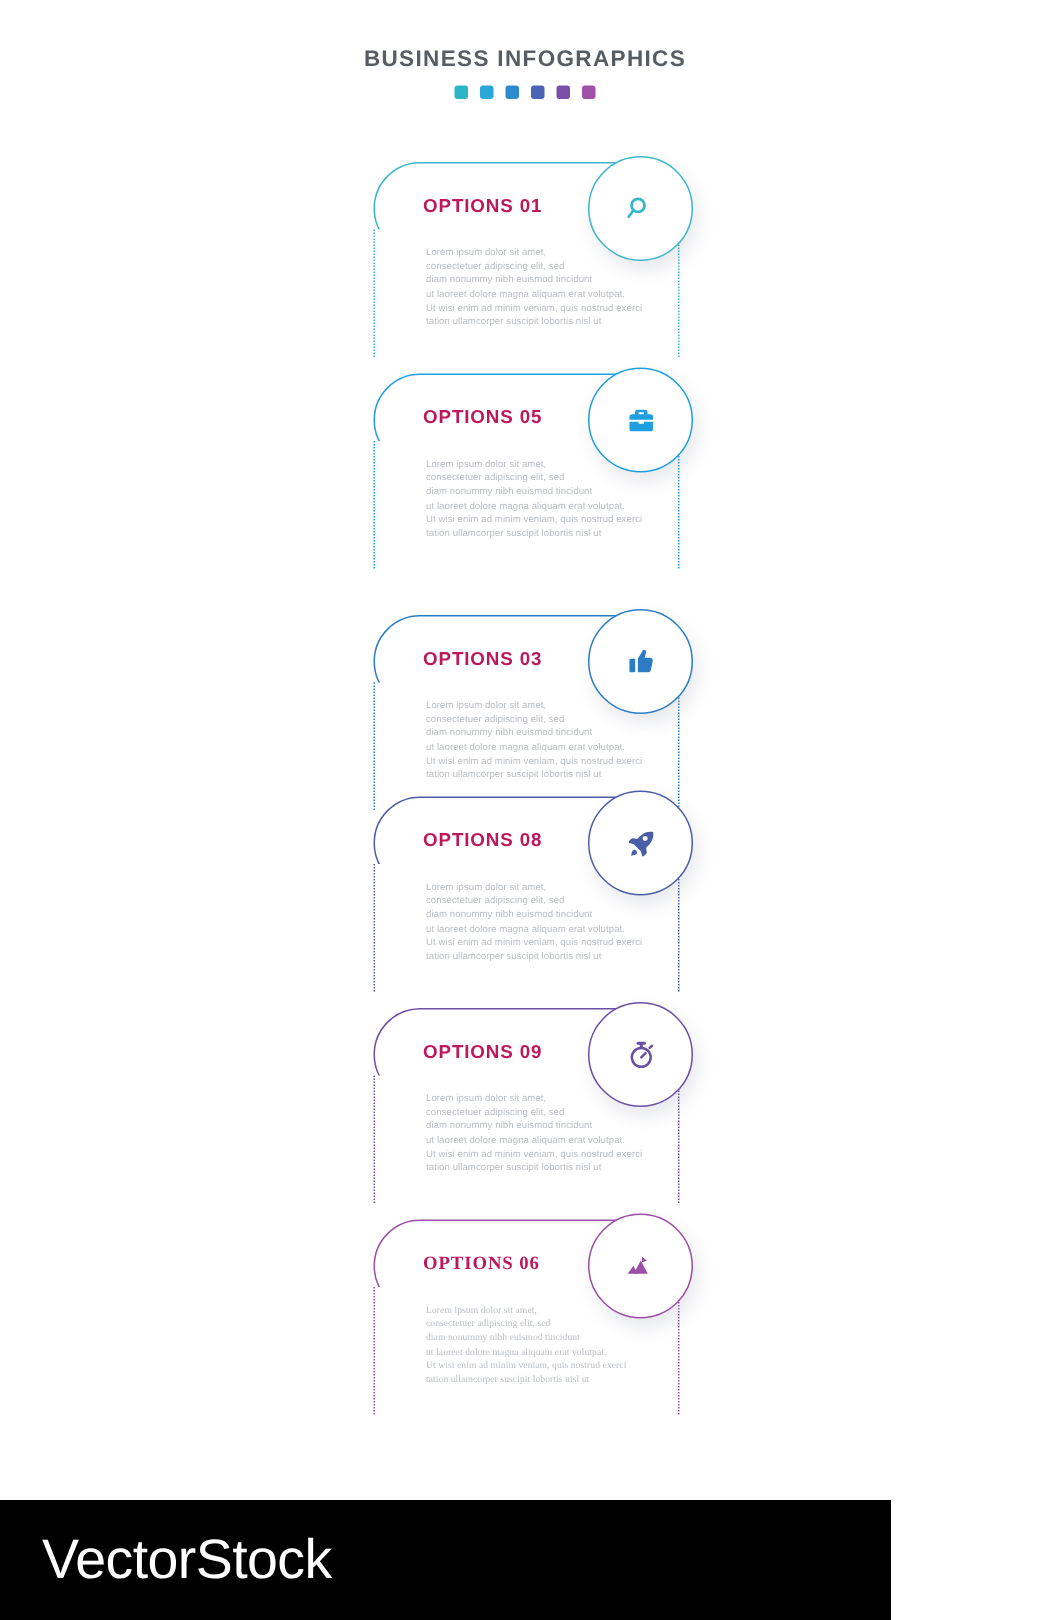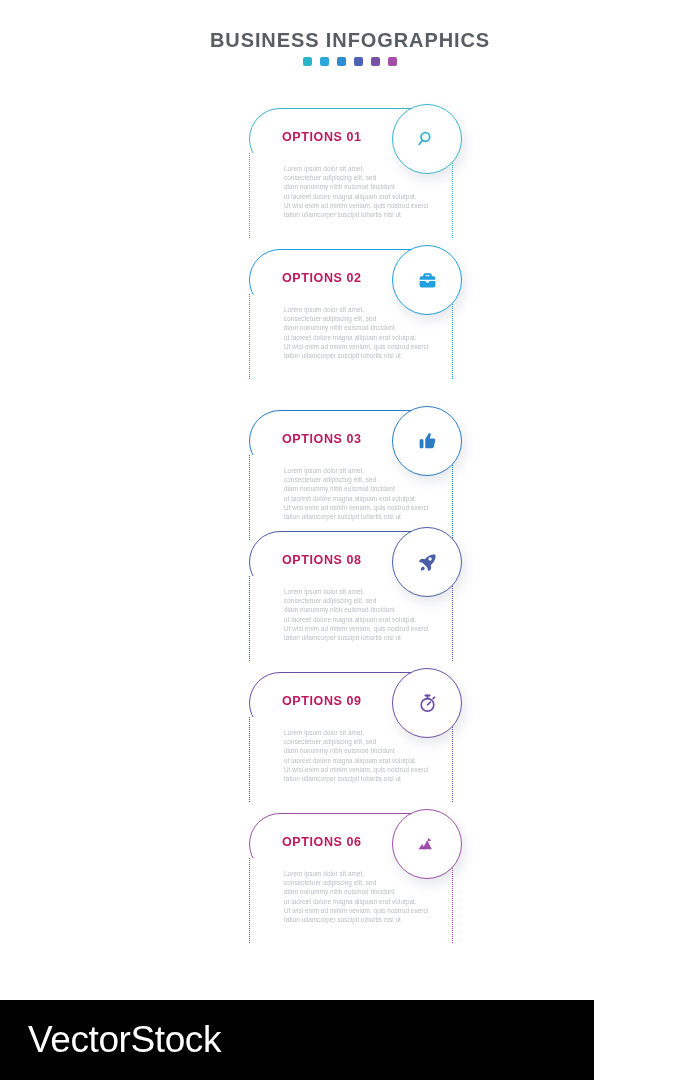--- a/index.html
+++ b/index.html
@@ -21,21 +21,21 @@
 
   
   .header {
     position: absolute;
     top: 30px;
     left: 0;
     width: 700px;
     text-align: center;
   }
   .header-title {
-    font-size: 20px;
+    font-size: 15px;
     font-weight: bold;
     letter-spacing: 0.9px;
     color: #575d63;
     line-height: 20px;
   }
   .dot-row {
     margin-top: 7px;
     display: flex;
     justify-content: center;
     gap: 8px;
@@ -192,21 +192,21 @@
               <line x1="6.2" y1="13.6" x2="2.6" y2="18.6"></line>
             </svg>
           </span>
         </div>
       </div>
       <div class="card" style="top: 249px; height: 130px;">
         <div class="rail rail-left" style="height:85px;border-left-color:#1f9fe0;"></div>
         <div class="rail rail-right" style="height:85px;border-left-color:#1f9fe0;"></div>
         <div class="pill" style="border-color:#1f9fe0;"></div>
         <div class="pill-mask"></div>
-        <div class="card-title">OPTIONS 02</div>
+        <div class="card-title">OPTIONS 05</div>
         <div class="card-body">Lorem ipsum dolor sit amet,
 consectetuer adipiscing elit, sed
 diam nonummy nibh euismod tincidunt
 ut laoreet dolore magna aliquam erat volutpat.
 Ut wisi enim ad minim veniam, quis nostrud exerci
 tation ullamcorper suscipit lobortis nisl ut</div>
         <div class="badge" style="border-color:#1f9fe0;">
           <span>
             <svg width="21" height="21" viewBox="0 0 24 24" fill="#1f9fe0">
               <path d="M9 3.6h6a1.8 1.8 0 0 1 1.8 1.8V7H19a2 2 0 0 1 2 2v2.2H3V9a2 2 0 0 1 2-2h2.2V5.4A1.8 1.8 0 0 1 9 3.6zm.9 2v1.4h4.2V5.6zM3 12.7h7v1.6h4v-1.6h7V18a2 2 0 0 1-2 2H5a2 2 0 0 1-2-2z"></path>
@@ -273,21 +273,21 @@
             <svg width="21" height="21" viewBox="0 0 24 24" fill="none" stroke="#6b4fa6" stroke-width="1.9" stroke-linecap="round">
               <circle cx="12" cy="13.6" r="7.2"></circle>
               <line x1="12" y1="13.6" x2="15.3" y2="10.4"></line>
               <line x1="9.6" y1="2.8" x2="14.4" y2="2.8" stroke-width="2.3"></line>
               <line x1="12" y1="2.8" x2="12" y2="6.3" stroke-width="2.3"></line>
               <line x1="18.4" y1="6.4" x2="20.1" y2="4.8"></line>
             </svg>
           </span>
         </div>
       </div>
-      <div class="card" style="top: 813px; height: 130px;">
+      <div class="card" style="top: 813px; height: 130px; font-family: Liberation Serif, serif;">
         <div class="rail rail-left" style="height:85px;border-left-color:#9b4fa6;"></div>
         <div class="rail rail-right" style="height:85px;border-left-color:#9b4fa6;"></div>
         <div class="pill" style="border-color:#9b4fa6;"></div>
         <div class="pill-mask"></div>
         <div class="card-title">OPTIONS 06</div>
         <div class="card-body">Lorem ipsum dolor sit amet,
 consectetuer adipiscing elit, sed
 diam nonummy nibh euismod tincidunt
 ut laoreet dolore magna aliquam erat volutpat.
 Ut wisi enim ad minim veniam, quis nostrud exerci

